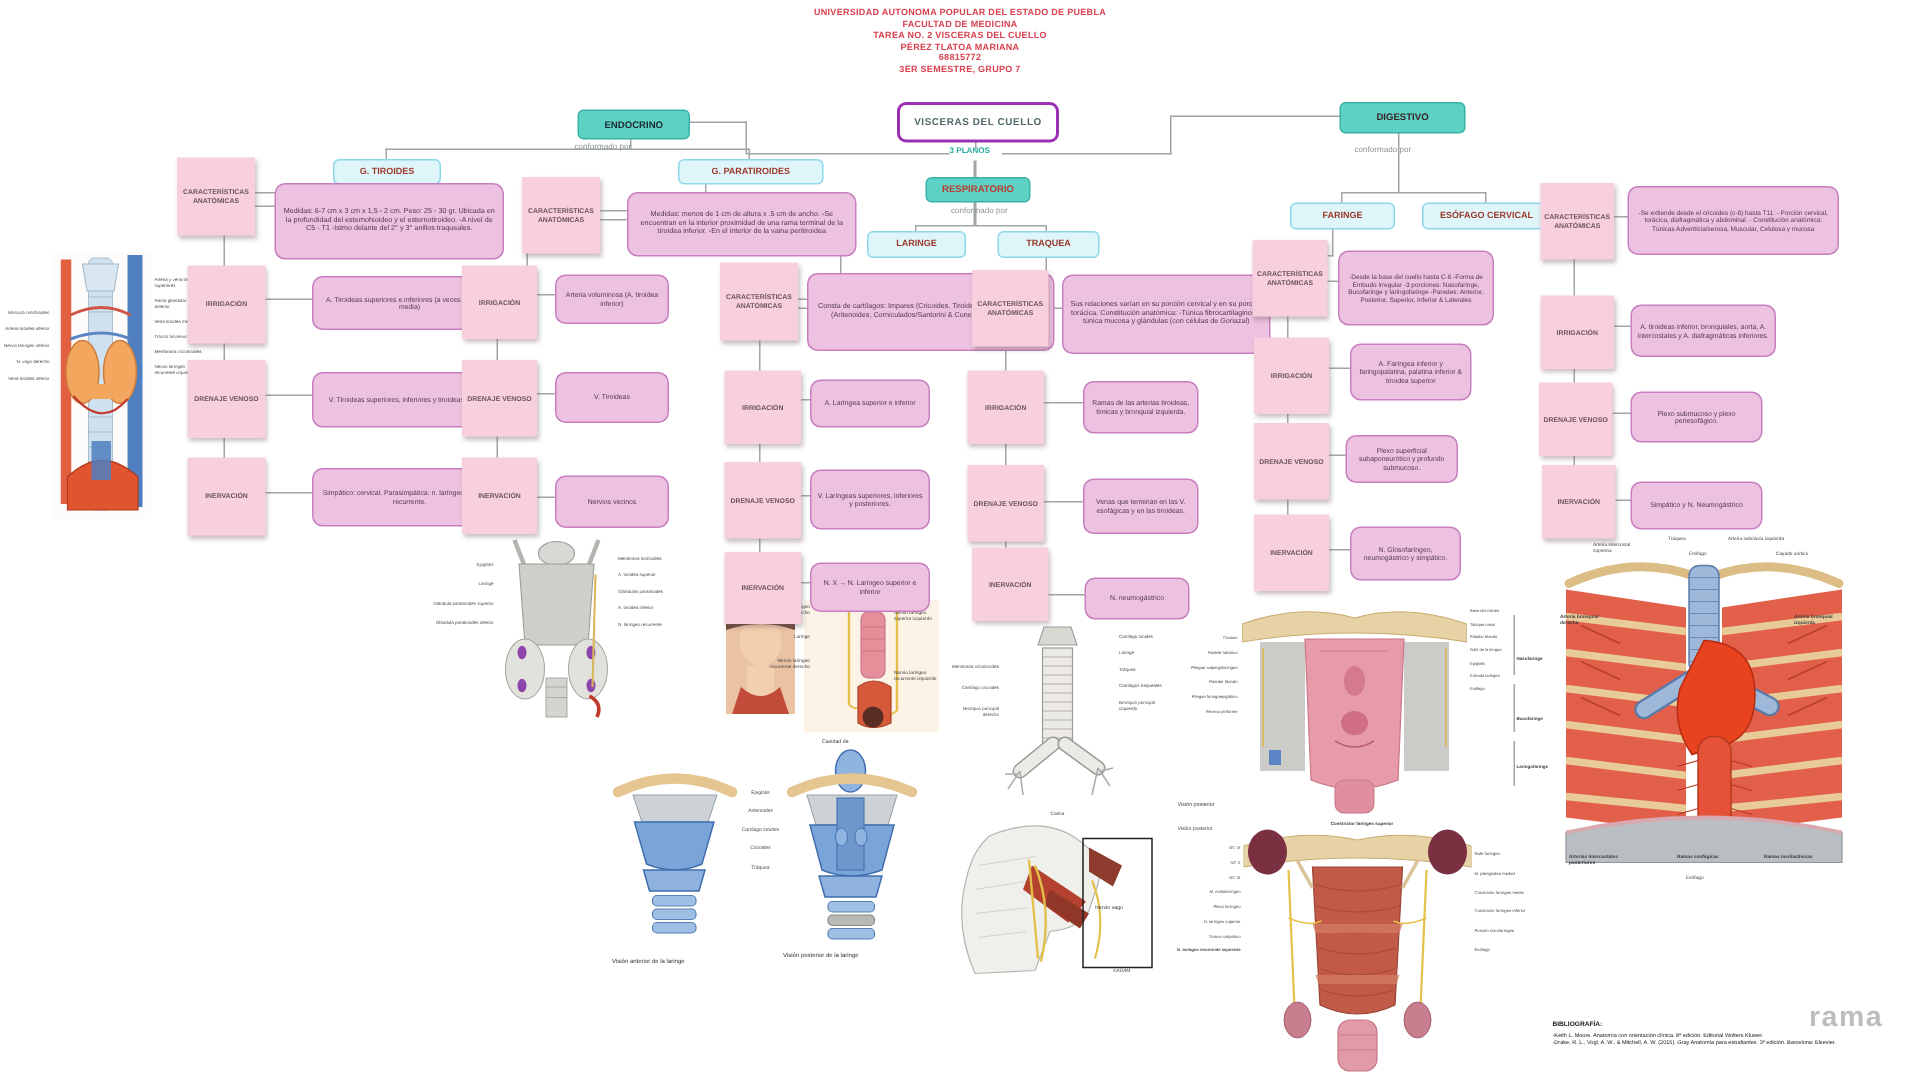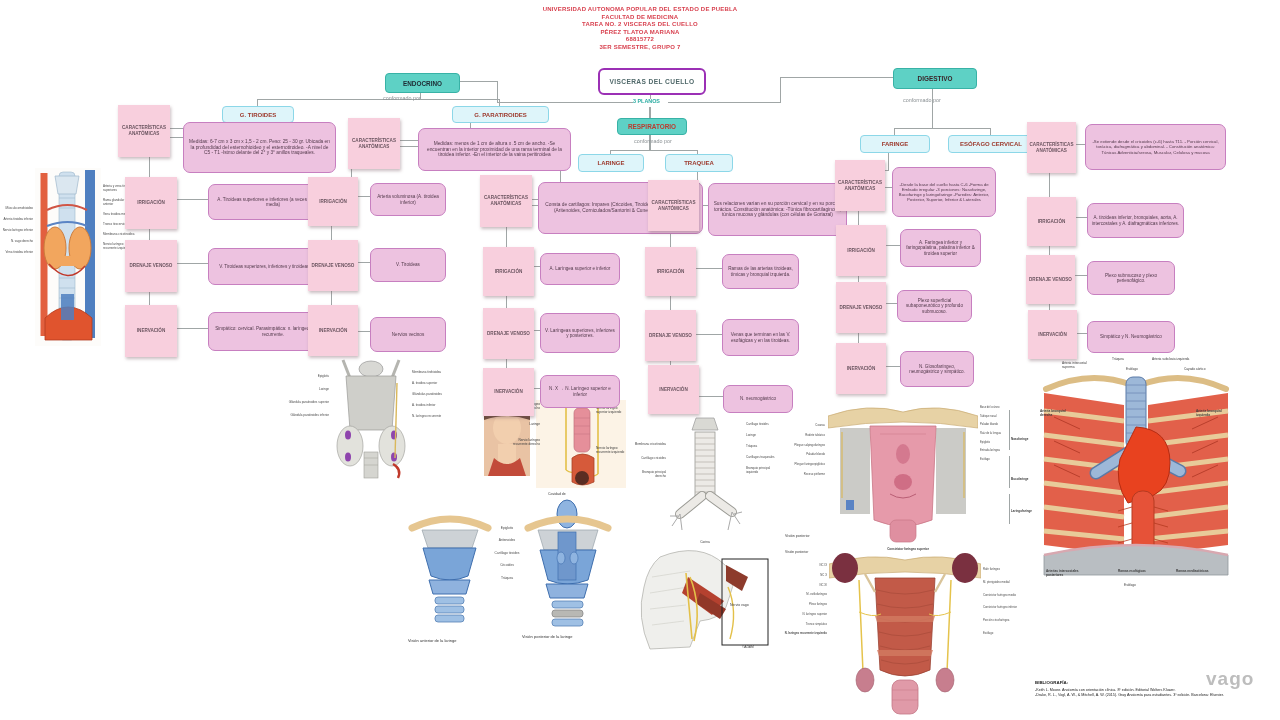--- a/index.html
+++ b/index.html
@@ -458,21 +458,21 @@
     <div class="mc b" style="left:136px;top:212px;width:46px">Ramas mediastínicas</div>
     <div class="mc" style="left:84px;top:226px;width:26px">Esófago</div>
   </div>
 
   <div class="biblio">
     <div class="t">BIBLIOGRAFÍA:</div>
     <div class="e">-Keith L. Moore. Anatomía con orientación clínica. 8ª edición. Editorial Wolters Kluwer.</div>
     <div class="e">-Drake, R. L., Vogl, A. W., &amp; Mitchell, A. W. (2015). Gray Anatomía para estudiantes. 3ª edición. Barcelona: Elsevier.</div>
   </div>
 
-  <div class="miro">vago</div>
+  <div class="miro">rama</div>
 <div class="ln" style="left: 650px; top: 91px; width: 1px; height: 8px;"></div>
     <div class="ln" style="left: 649px; top: 107px; width: 2px; height: 11px;"></div>
     <div class="ln" style="left: 458px; top: 81px; width: 40px; height: 1px;"></div>
     <div class="ln" style="left: 497px; top: 81px; width: 1px; height: 21px;"></div>
     <div class="ln" style="left: 497px; top: 102px; width: 136px; height: 1px;"></div>
     <div class="ln" style="left: 668px; top: 102px; width: 113px; height: 1px;"></div>
     <div class="ln" style="left: 780px; top: 77px; width: 1px; height: 26px;"></div>
     <div class="ln" style="left: 780px; top: 77px; width: 114px; height: 1px;"></div>
     <div class="ln" style="left: 420px; top: 90px; width: 1px; height: 10px;"></div>
     <div class="ln" style="left: 257px; top: 99px; width: 243px; height: 1px;"></div>

